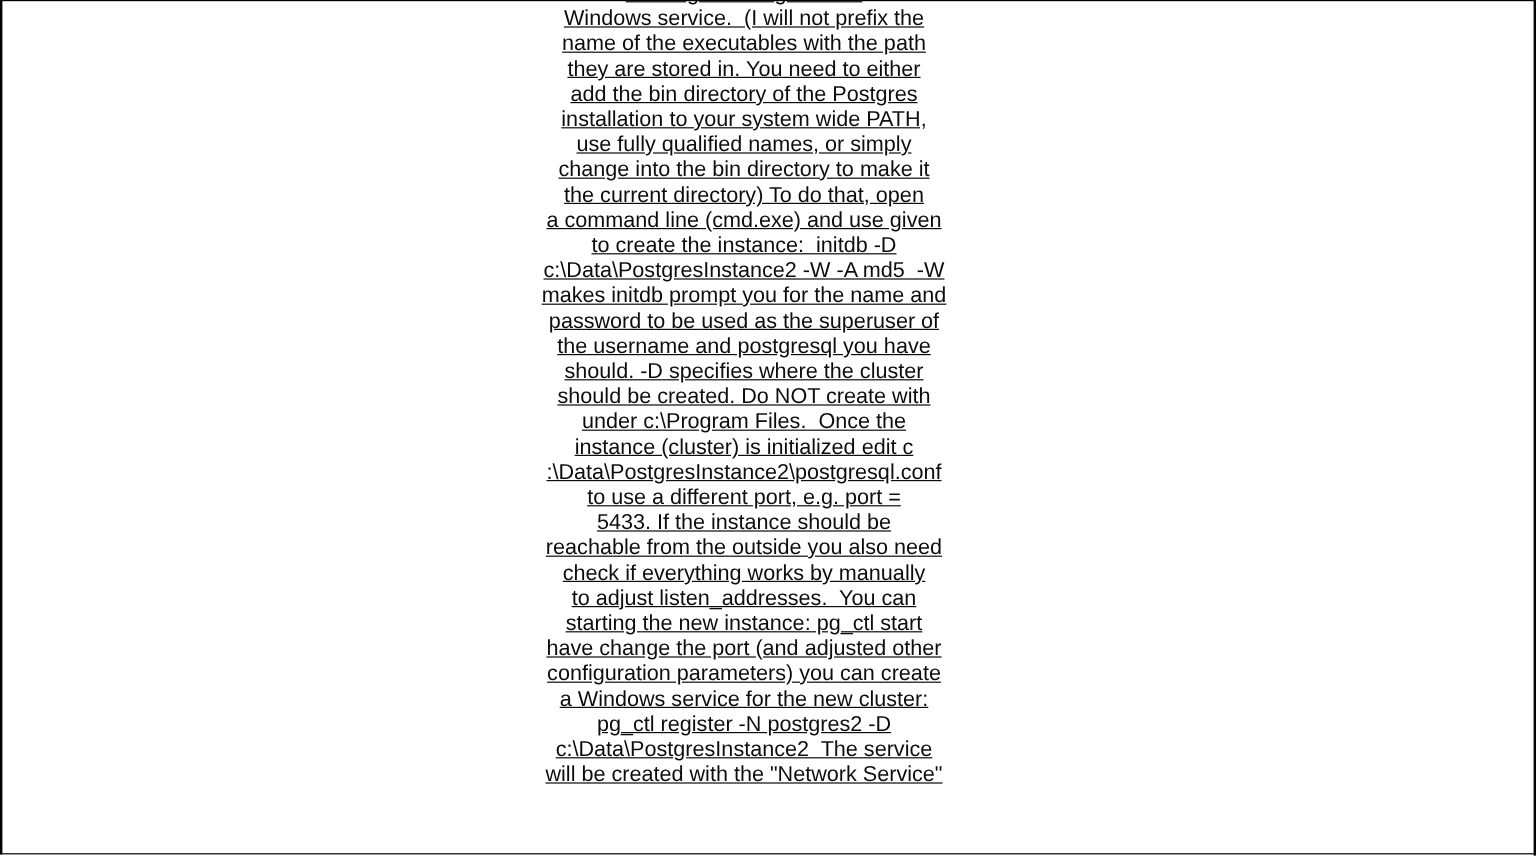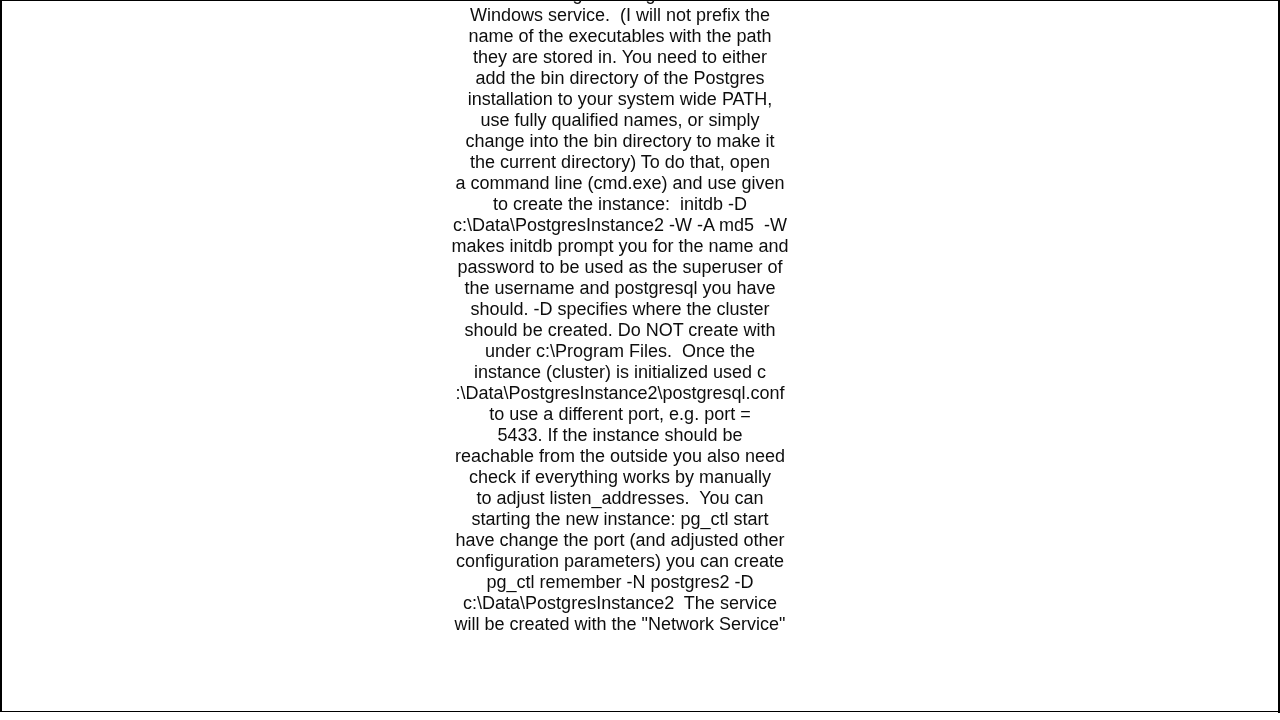--- a/index.html
+++ b/index.html
@@ -36,20 +36,21 @@
   .text-inner {
     margin-top: -16px;
   }
   .text-line {
     font-size: 18px;
     line-height: 21px;
     height: 21px;
     color: #0d0d0d;
     text-align: center;
     white-space: pre;
+    text-decoration: underline;
   }
 </style>
 </head>
 <body>
 
 <div class="page">
   <div class="edge edge-top"></div>
   <div class="edge edge-left"></div>
   <div class="edge edge-right"></div>
   <div class="edge edge-bottom"></div>
@@ -67,28 +68,29 @@
         <div class="text-line">the current directory) To do that, open</div>
         <div class="text-line">a command line (cmd.exe) and use given</div>
         <div class="text-line">to create the instance:  initdb -D</div>
         <div class="text-line">c:\Data\PostgresInstance2 -W -A md5  -W</div>
         <div class="text-line">makes initdb prompt you for the name and</div>
         <div class="text-line">password to be used as the superuser of</div>
         <div class="text-line">the username and postgresql you have</div>
         <div class="text-line">should. -D specifies where the cluster</div>
         <div class="text-line">should be created. Do NOT create with</div>
         <div class="text-line">under c:\Program Files.  Once the</div>
-        <div class="text-line">instance (cluster) is initialized used c</div>
+        <div class="text-line">instance (cluster) is initialized edit c</div>
         <div class="text-line">:\Data\PostgresInstance2\postgresql.conf</div>
         <div class="text-line">to use a different port, e.g. port =</div>
         <div class="text-line">5433. If the instance should be</div>
         <div class="text-line">reachable from the outside you also need</div>
         <div class="text-line">check if everything works by manually</div>
         <div class="text-line">to adjust listen_addresses.  You can</div>
         <div class="text-line">starting the new instance: pg_ctl start</div>
         <div class="text-line">have change the port (and adjusted other</div>
         <div class="text-line">configuration parameters) you can create</div>
-        <div class="text-line">pg_ctl remember -N postgres2 -D</div>
+        <div class="text-line">a Windows service for the new cluster:</div>
+        <div class="text-line">pg_ctl register -N postgres2 -D</div>
         <div class="text-line">c:\Data\PostgresInstance2  The service</div>
         <div class="text-line">will be created with the "Network Service"</div>
       </div>
   </div>
 </div>
 
 </body></html>

